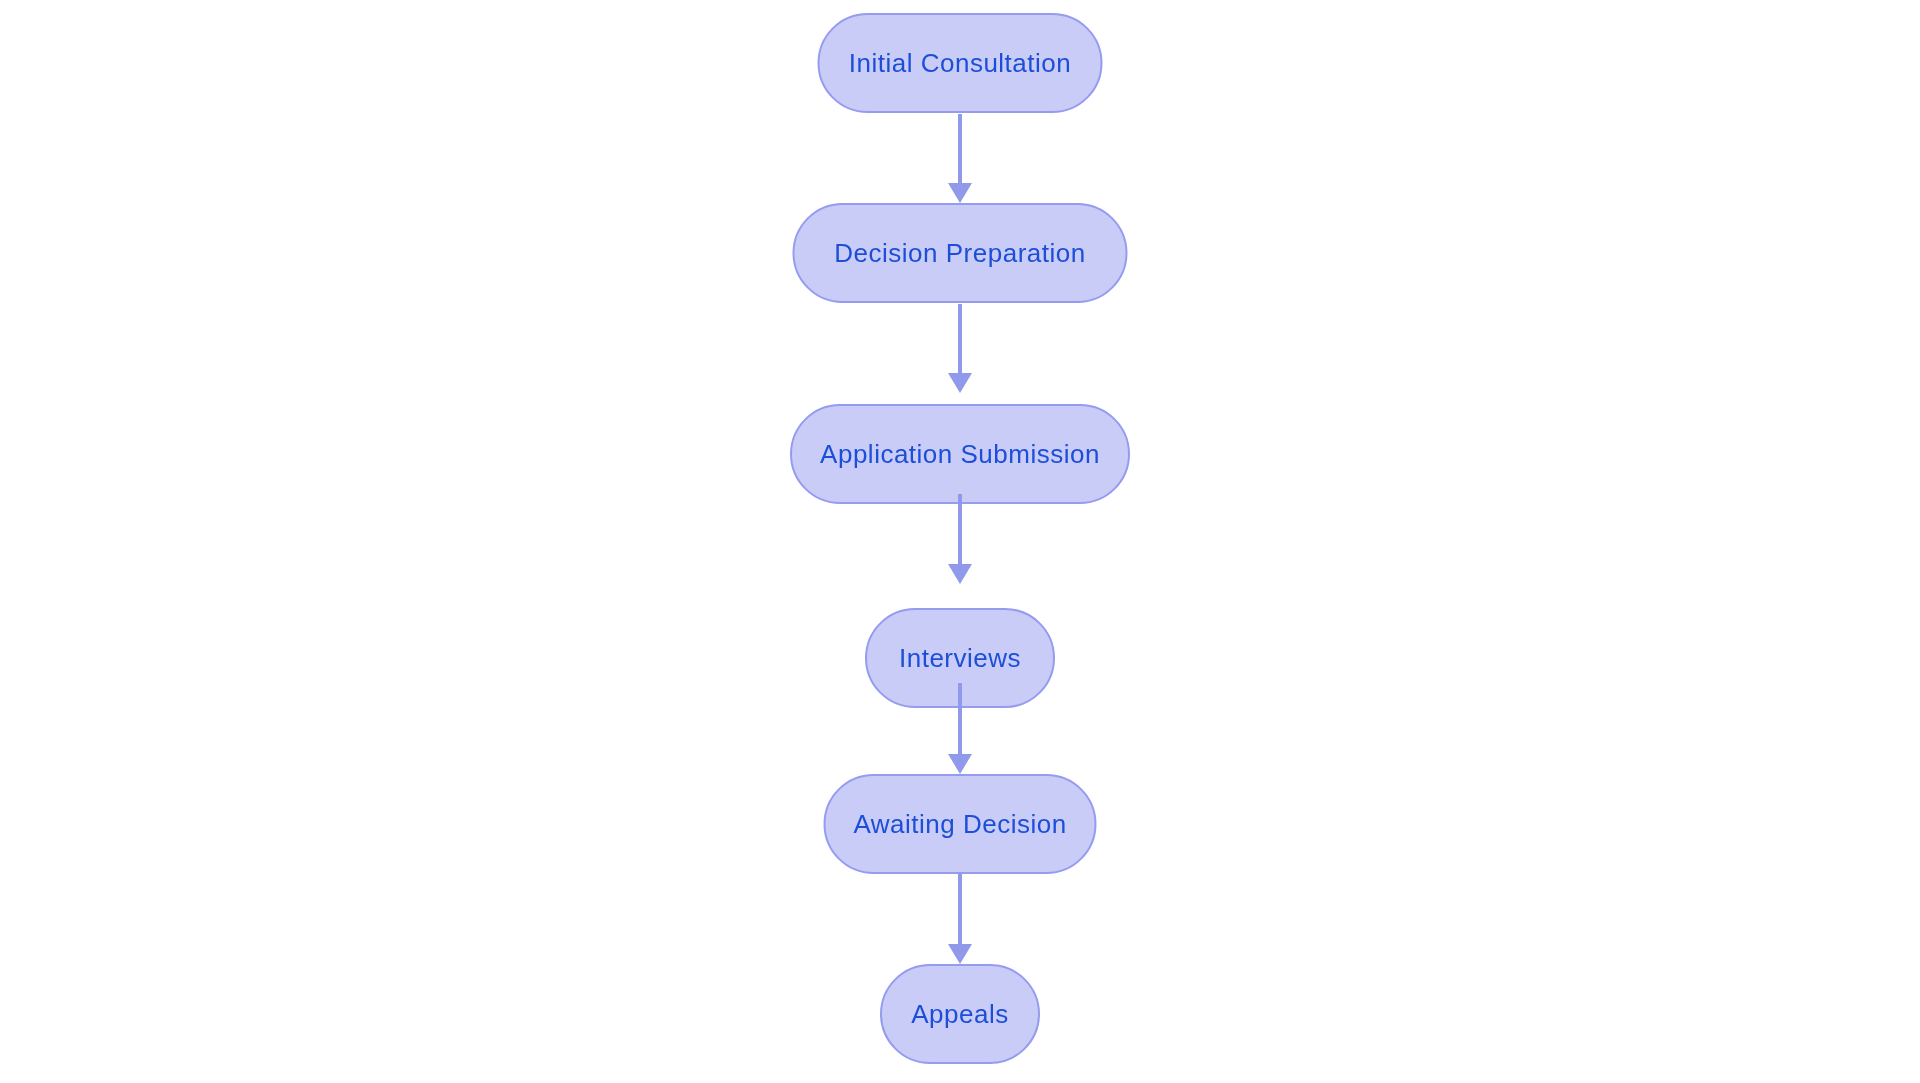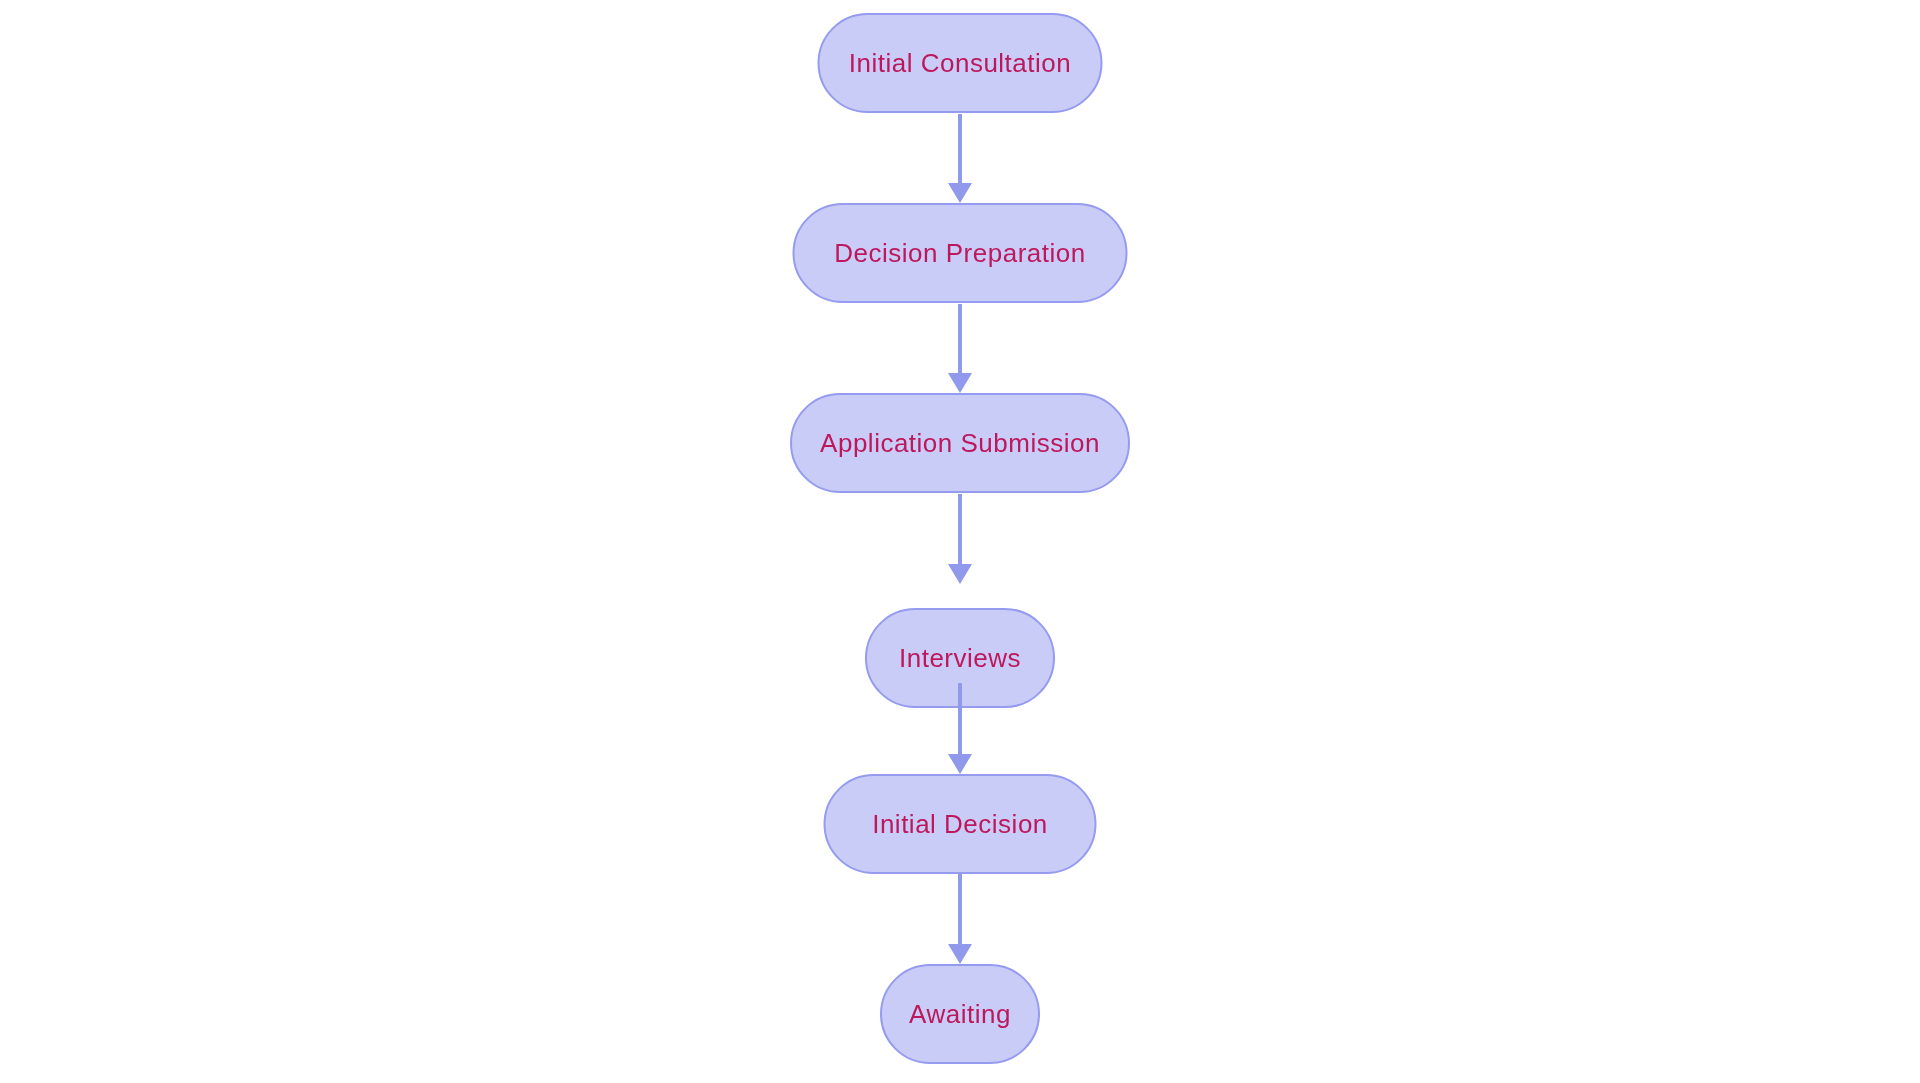--- a/index.html
+++ b/index.html
@@ -22,21 +22,21 @@
     height: 100px;
     box-sizing: border-box;
     background: #c9ccf7;
     border: 2px solid #959cf0;
     border-radius: 50px;
     display: flex;
     align-items: center;
     justify-content: center;
   }
   .node-label {
-    color: #be185d;
+    color: #1d4ed8;
     font-size: 26px;
     letter-spacing: 0.5px;
     white-space: nowrap;
   }
   .arrow {
     position: absolute;
     left: 50%;
     transform: translateX(-50%);
     display: flex;
     flex-direction: column;
@@ -71,44 +71,44 @@
 
   <div class="node" style="top: 203px; width: 335px;">
     <span class="node-label">Decision Preparation</span>
   </div>
 
   <div class="arrow" style="top: 304px; height: 89px;">
     <div class="arrow-line"></div>
     <div class="arrow-head"></div>
   </div>
 
-  <div class="node" style="top: 393px; width: 340px;">
+  <div class="node" style="top: 404px; width: 340px;">
     <span class="node-label">Application Submission</span>
   </div>
 
   <div class="arrow" style="top: 494px; height: 90px;">
     <div class="arrow-line"></div>
     <div class="arrow-head"></div>
   </div>
 
   <div class="node" style="top: 608px; width: 190px;">
     <span class="node-label">Interviews</span>
   </div>
 
   <div class="arrow" style="top: 683px; height: 91px;">
     <div class="arrow-line"></div>
     <div class="arrow-head"></div>
   </div>
 
   <div class="node" style="top: 774px; width: 273px;">
-    <span class="node-label">Initial Decision</span>
+    <span class="node-label">Awaiting Decision</span>
   </div>
 
   <div class="arrow" style="top: 874px; height: 90px;">
     <div class="arrow-line"></div>
     <div class="arrow-head"></div>
   </div>
 
   <div class="node" style="top: 964px; width: 160px;">
-    <span class="node-label">Awaiting</span>
+    <span class="node-label">Appeals</span>
   </div>
 
 </div>
 
 </body></html>

